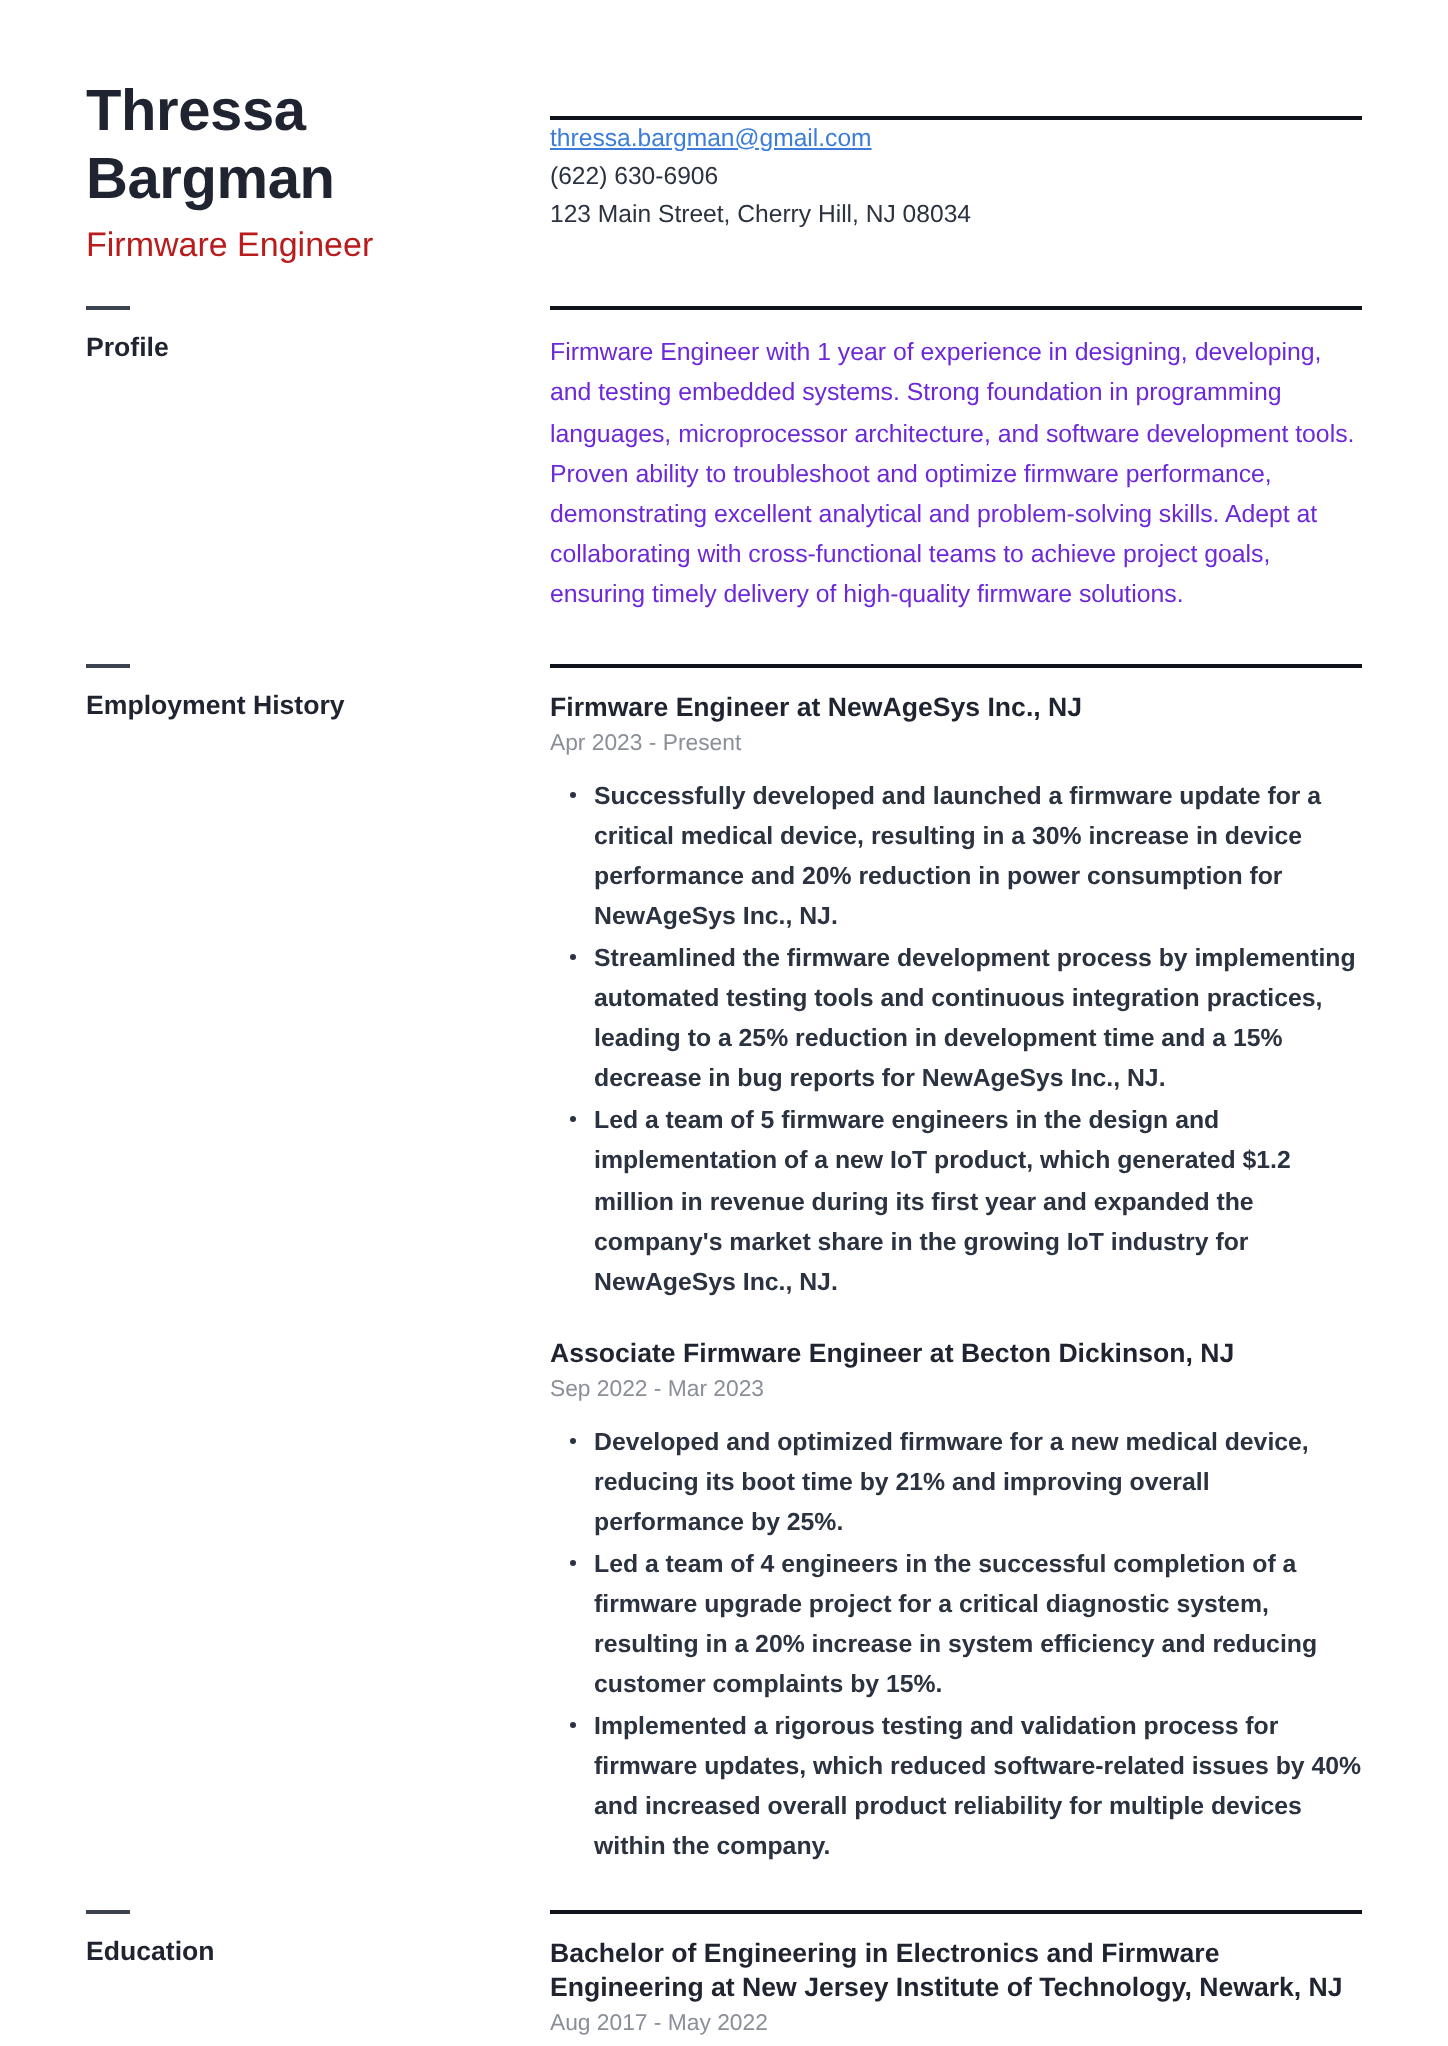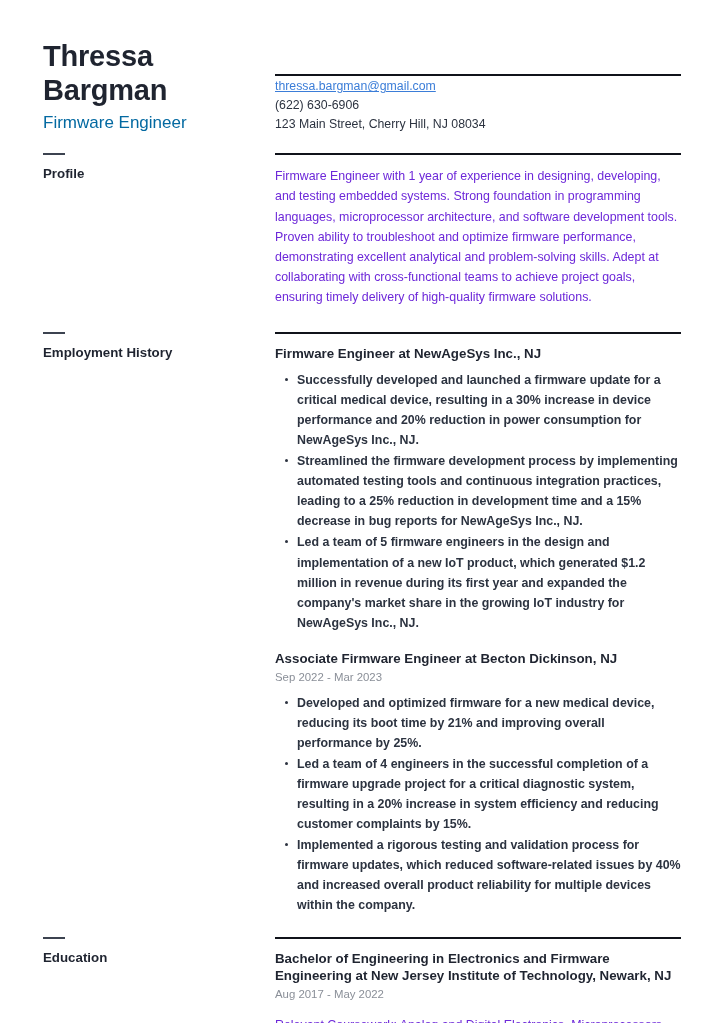--- a/index.html
+++ b/index.html
@@ -21,21 +21,21 @@
     width: 724px;
     height: 1023px;
     background: #ffffff;
     box-sizing: border-box;
     padding: 0 43px;
   }
 
   
   .header {
     display: flex;
-    align-items: flex-end;
+    align-items: center;
     padding-top: 40px;
   }
   .header-left {
     width: 232px;
     flex: 0 0 232px;
     padding-right: 14px;
     box-sizing: border-box;
   }
   .header-right {
     flex: 1 1 auto;
@@ -45,21 +45,21 @@
     font-size: 29px;
     line-height: 1.16;
     font-weight: bold;
     color: #1f2430;
     letter-spacing: -0.2px;
     margin: 0;
   }
   .role {
     font-size: 17px;
     line-height: 1.3;
-    color: #0369a1;
+    color: #b91c1c;
     margin-top: 5px;
     font-weight: normal;
   }
 
   
   .rule-main {
     height: 0;
     border-top: 2.4px solid #10131a;
     width: 100%;
   }
@@ -201,20 +201,21 @@
   <div class="section">
     <div class="section-left">
       <div class="dash"></div>
       <div class="section-label">Employment History</div>
     </div>
     <div class="section-right">
       <div class="rule-main"></div>
 
       <div style="margin-top:11px;">
         <div class="entry-title">Firmware Engineer at NewAgeSys Inc., NJ</div>
+        <div class="entry-date">Apr 2023 - Present</div>
         <ul class="bullets">
           <li>Successfully developed and launched a firmware update for a critical medical device, resulting in a 30% increase in device performance and 20% reduction in power consumption for NewAgeSys Inc., NJ.</li>
           <li>Streamlined the firmware development process by implementing automated testing tools and continuous integration practices, leading to a 25% reduction in development time and a 15% decrease in bug reports for NewAgeSys Inc., NJ.</li>
           <li>Led a team of 5 firmware engineers in the design and implementation of a new IoT product, which generated $1.2 million in revenue during its first year and expanded the company's market share in the growing IoT industry for NewAgeSys Inc., NJ.</li>
         </ul>
       </div>
 
       <div style="margin-top:17px;">
         <div class="entry-title">Associate Firmware Engineer at Becton Dickinson, NJ</div>
         <div class="entry-date">Sep 2022 - Mar 2023</div>

